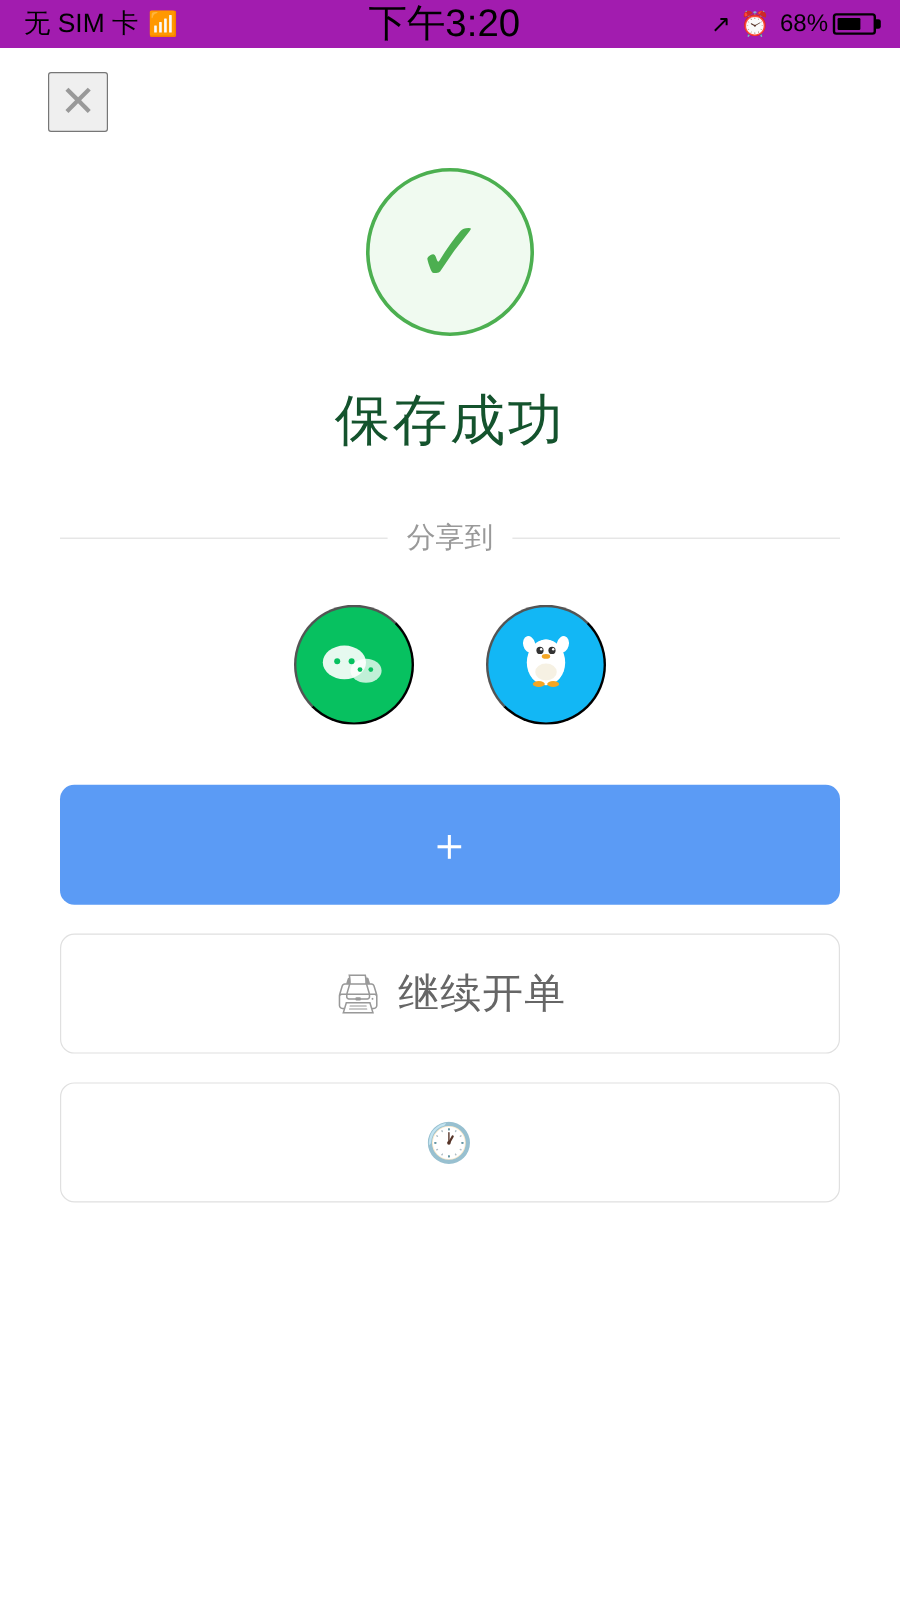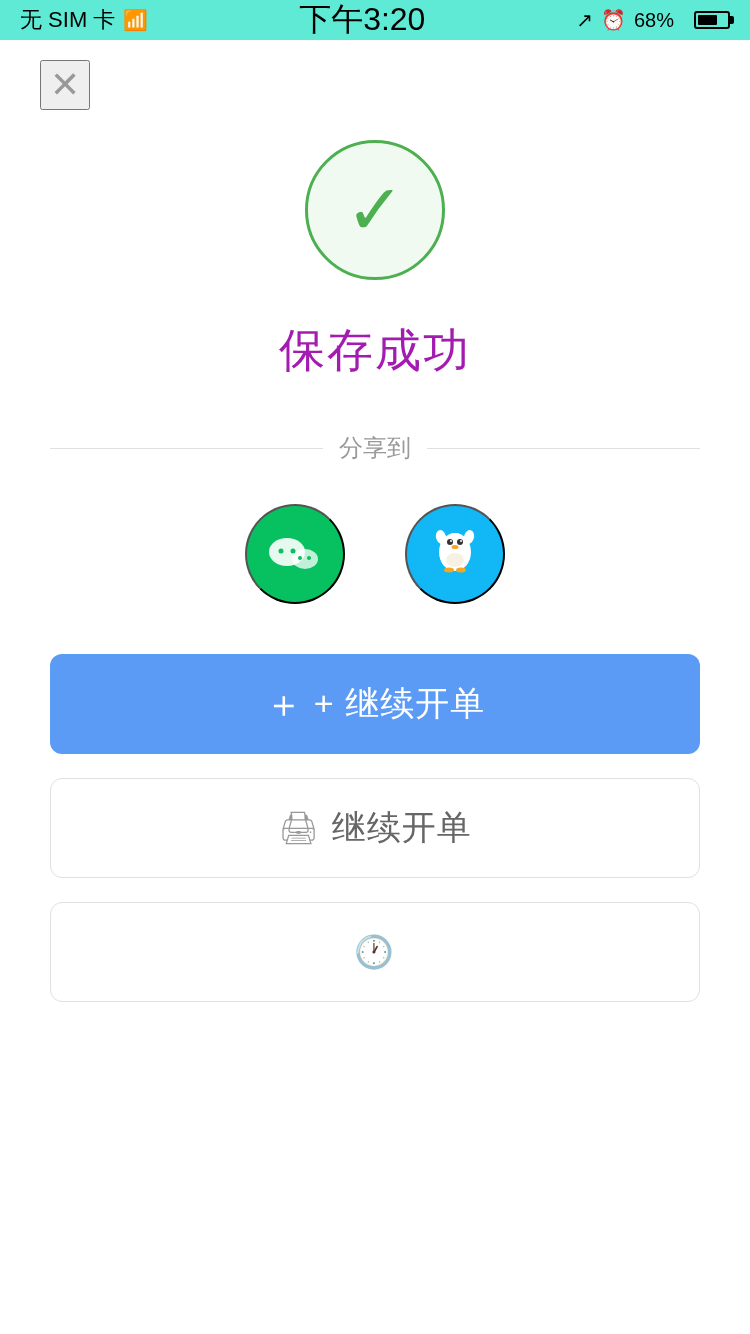--- a/index.html
+++ b/index.html
@@ -15,21 +15,21 @@
       background: #ffffff;
       font-family: -apple-system, "PingFang SC", "Helvetica Neue", Arial, sans-serif;
       display: flex;
       flex-direction: column;
     }
 
     
     .status-bar {
       width: 100%;
       height: 40px;
-      background: #5eead4;
+      background: #a21caf;
       display: flex;
       align-items: center;
       justify-content: space-between;
       padding: 0 20px;
       flex-shrink: 0;
     }
 
     .status-left {
       display: flex;
       align-items: center;
@@ -53,21 +53,21 @@
       display: flex;
       align-items: center;
       gap: 8px;
       font-size: 20px;
       color: #000;
     }
 
     .battery-container {
       display: flex;
       align-items: center;
-      gap: 20px;
+      gap: 4px;
     }
 
     .battery-text {
       font-size: 20px;
       font-weight: 500;
     }
 
     .battery-icon {
       width: 36px;
       height: 18px;
@@ -147,21 +147,21 @@
 
     .checkmark {
       font-size: 70px;
       color: #4CAF50;
       line-height: 1;
     }
 
     
     .success-title {
       font-size: 46px;
-      color: #a21caf;
+      color: #14532d;
       font-weight: 500;
       margin-bottom: 50px;
       letter-spacing: 2px;
     }
 
     
     .share-section {
       width: 100%;
       margin-bottom: 50px;
     }
@@ -350,21 +350,20 @@
           <ellipse cx="44" cy="13" rx="5" ry="7" fill="white" transform="rotate(15 44 13)"></ellipse>
         </svg>
       </button>
     </div>
   </div>
 
   <div class="action-buttons">
 
     <button class="btn-primary">
       <span class="btn-icon">＋</span>
-      <span>+ 继续开单</span>
     </button>
 
     <button class="btn-secondary">
       <span class="btn-icon">🖨</span>
       <span>继续开单</span>
     </button>
 
     <button class="btn-secondary">
       <span class="btn-icon">🕐</span>
     </button>

